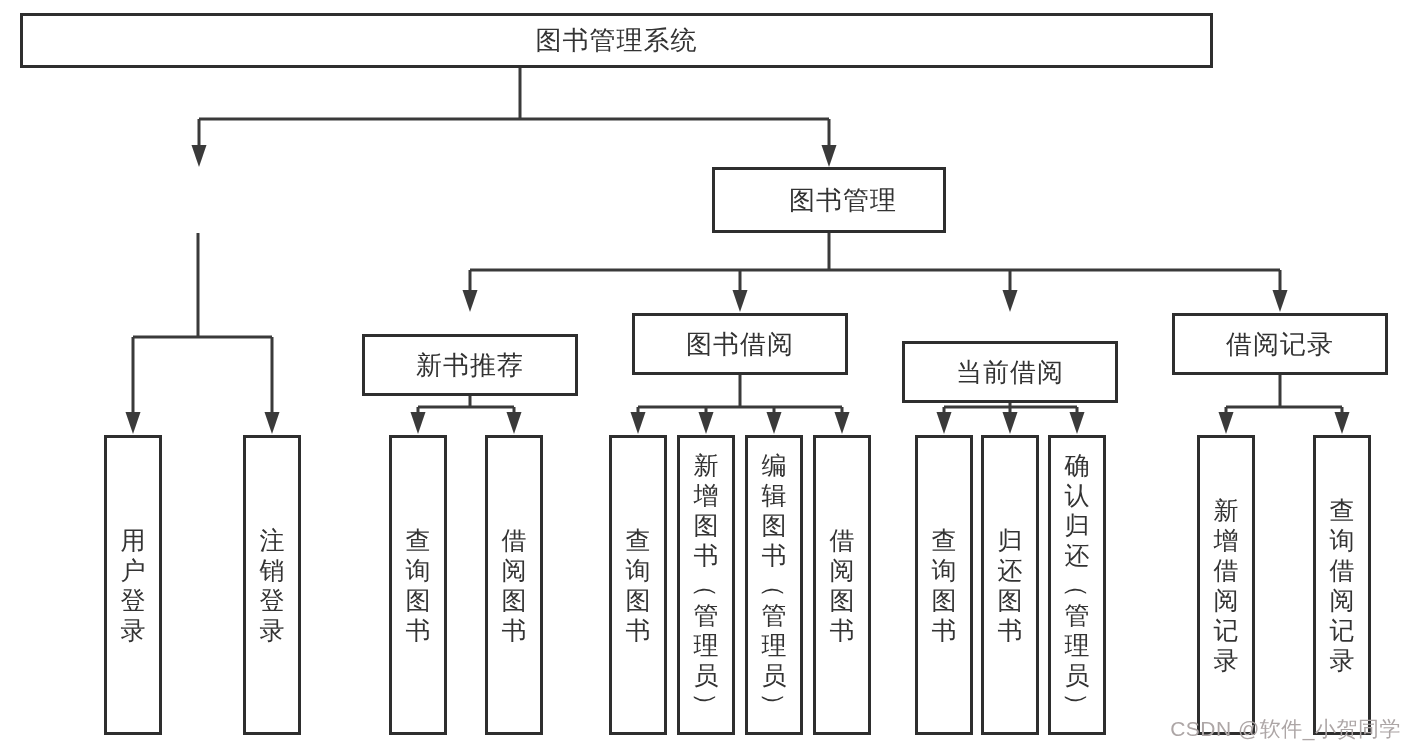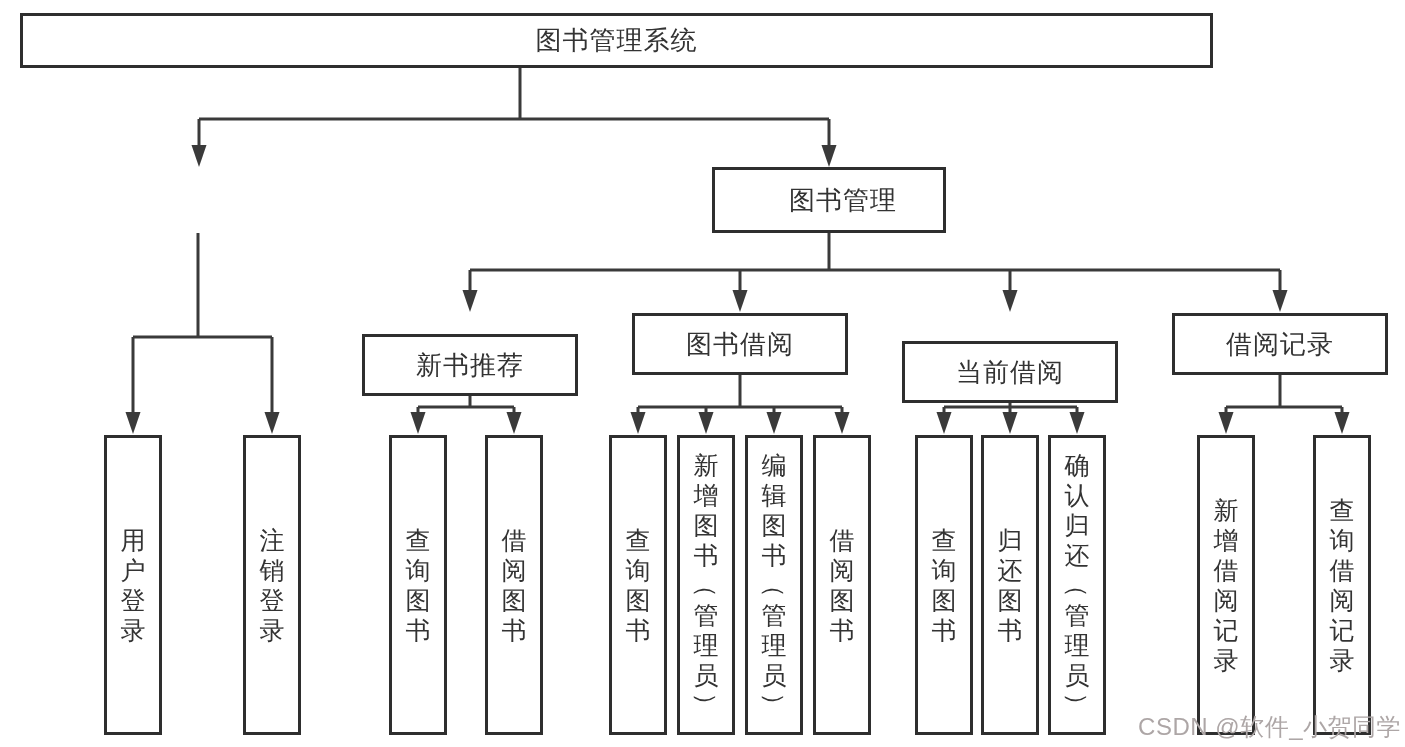--- a/index.html
+++ b/index.html
@@ -21,21 +21,21 @@
     white-space:nowrap; z-index:2;
   }
   .vtext{
     display:flex; flex-direction:column; align-items:center; justify-content:center;
     height:100%; width:100%; font-size:25px; line-height:30px; letter-spacing:0;
   }
   .vtext span{display:block; height:30px; text-align:center;}
   .vtext span.rot{transform:rotate(90deg);}
   #watermark{
     position:absolute; right:4px; bottom:4px; z-index:3;
-    color:var(--watermark); font-size:24px; letter-spacing:0.5px;margin-left:43px;
+    color:var(--watermark); font-size:21px; letter-spacing:0.5px;margin-left:43px;
   }
 </style>
 </head>
 <body>
 
 <div id="canvas">
 
   <svg id="connector-svg" viewBox="0 0 1405 747" xmlns="http://www.w3.org/2000/svg">
       <path d="M520 68 L520 119 M199 119 L829 119 M199 119 L199 155 M829 119 L829 155" style="fill:none;stroke:var(--line,#3a3a3a);stroke-width:3"></path>
       <polygon points="191.5,145 206.5,145 199,167" style="fill:var(--line,#3a3a3a);stroke:none"></polygon>

